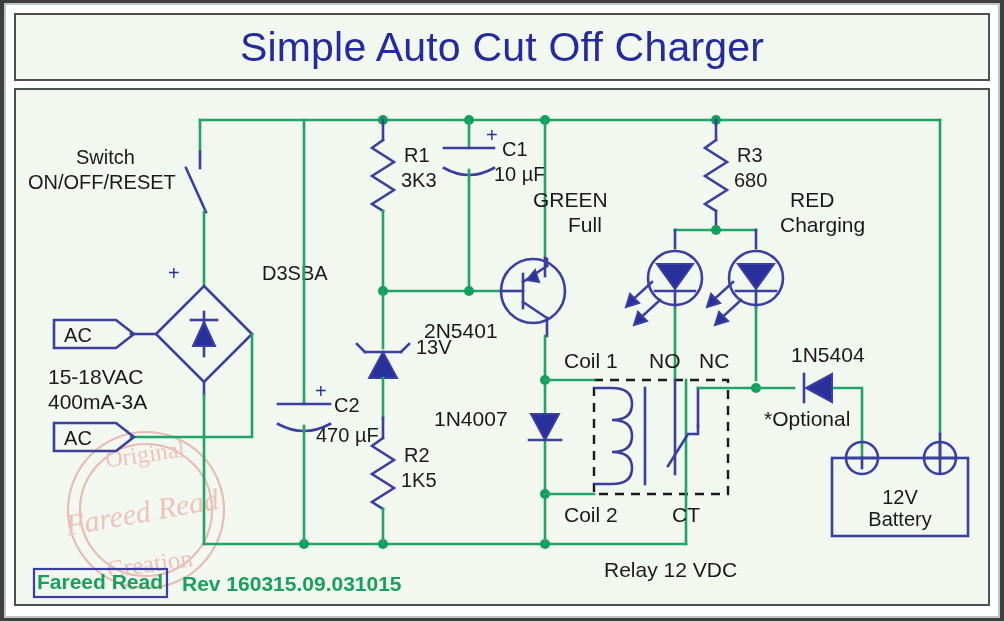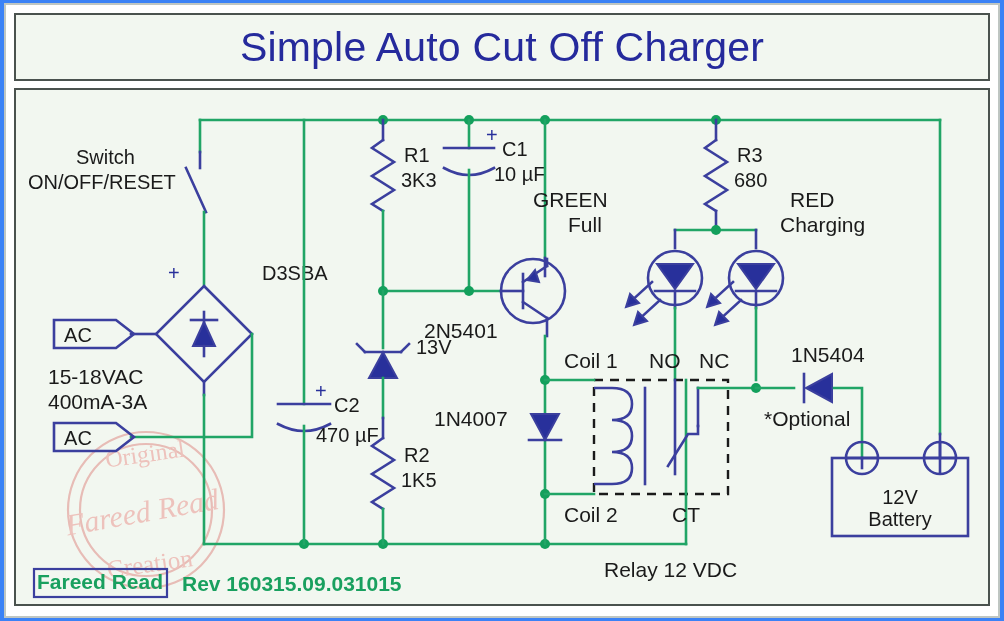--- a/index.html
+++ b/index.html
@@ -4,21 +4,21 @@
 <style>
   html, body {
     margin: 0; padding: 0;
     background: #ffffff;
     font-family: "Liberation Sans", sans-serif;
   }
   #page {
     position: relative;
     width: 1004px;
     height: 621px;
-    background: #3b82f6;
+    background: #404040;
     box-sizing: border-box;
     overflow: hidden;
     padding-left: 16px;
   }
   .outer-frame {
     position: absolute;
     left: 4px; top: 3px;
     width: 996px; height: 615px;
     box-sizing: border-box;
     border: 2px solid #bfc6c2;

